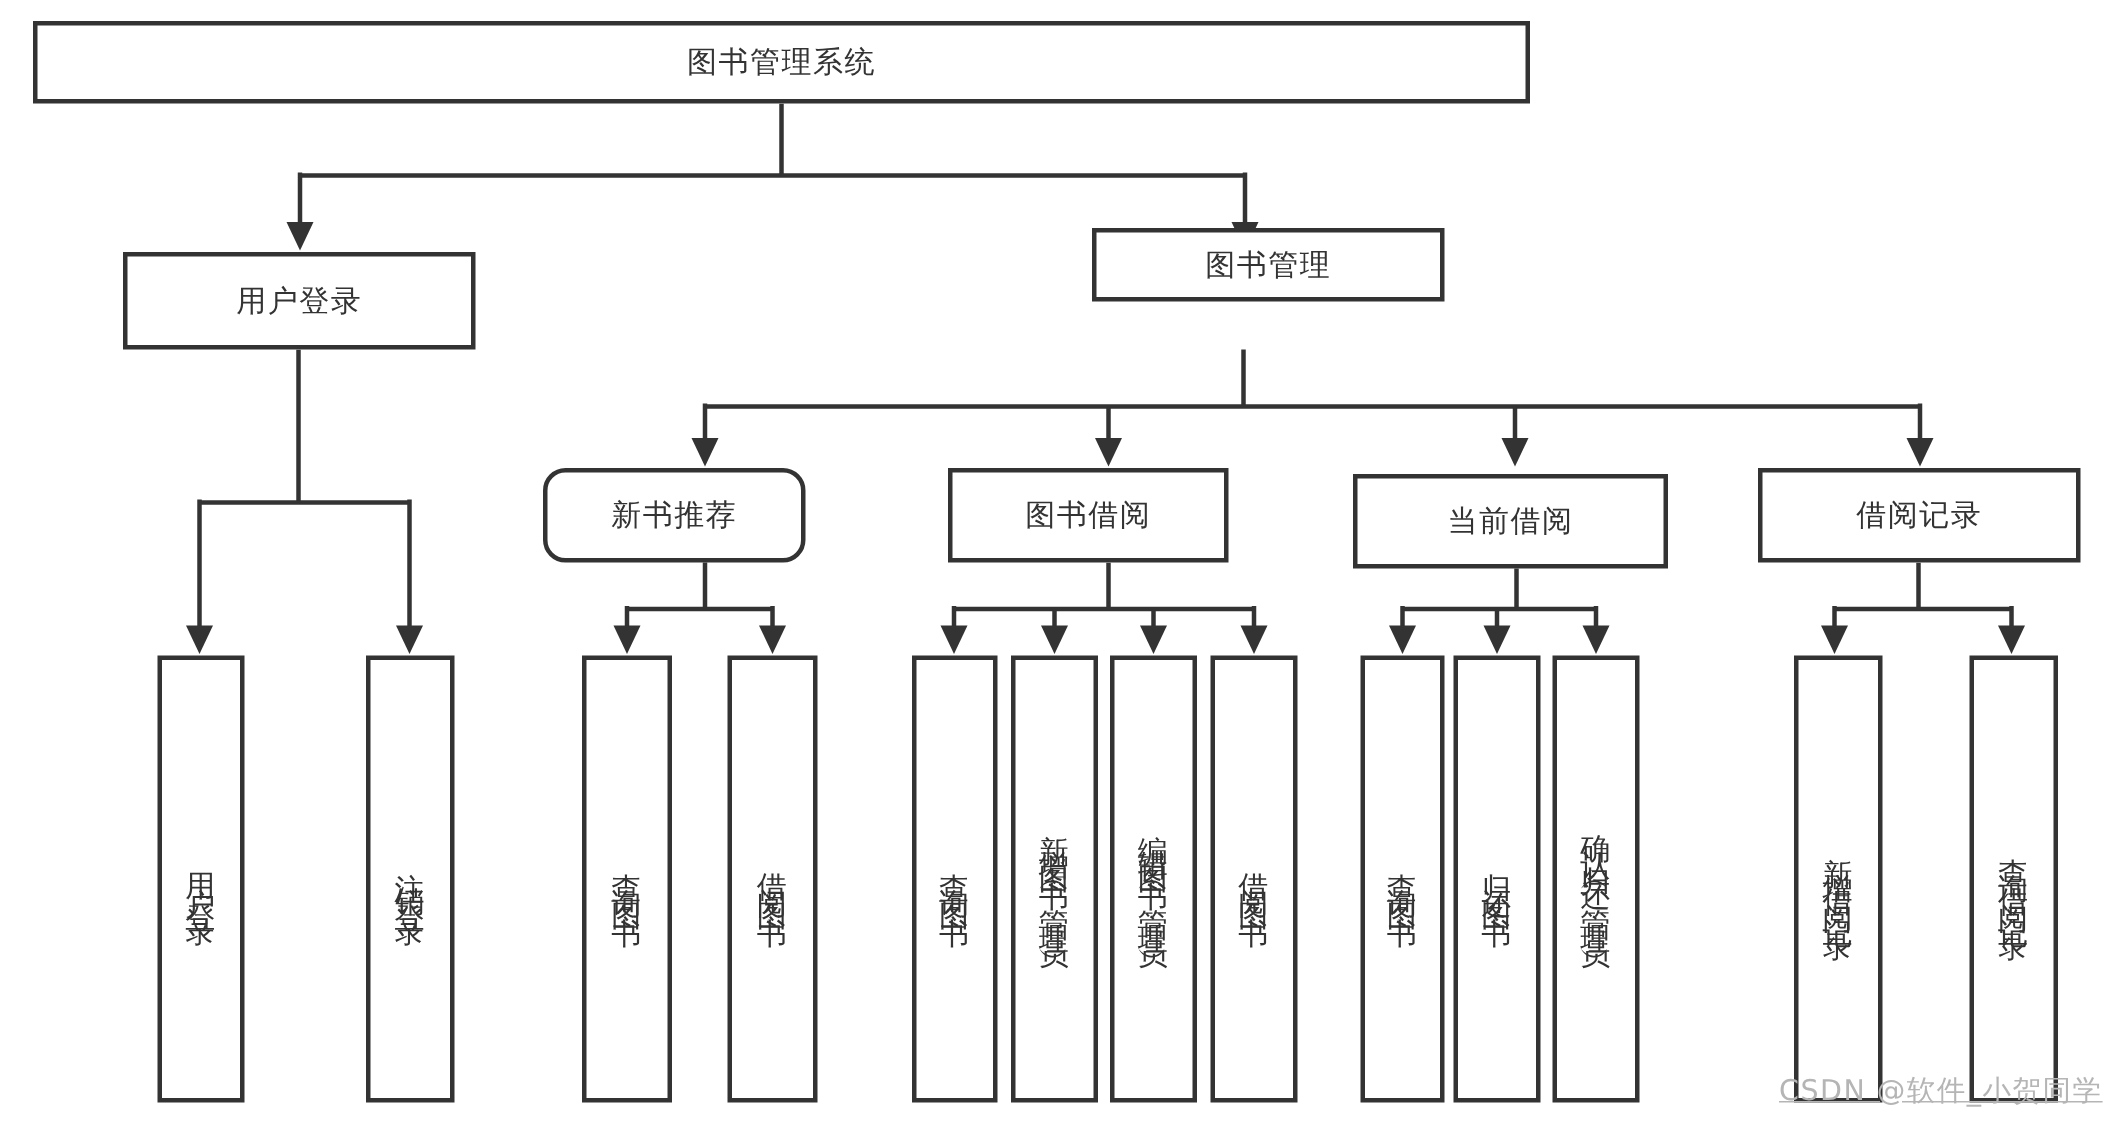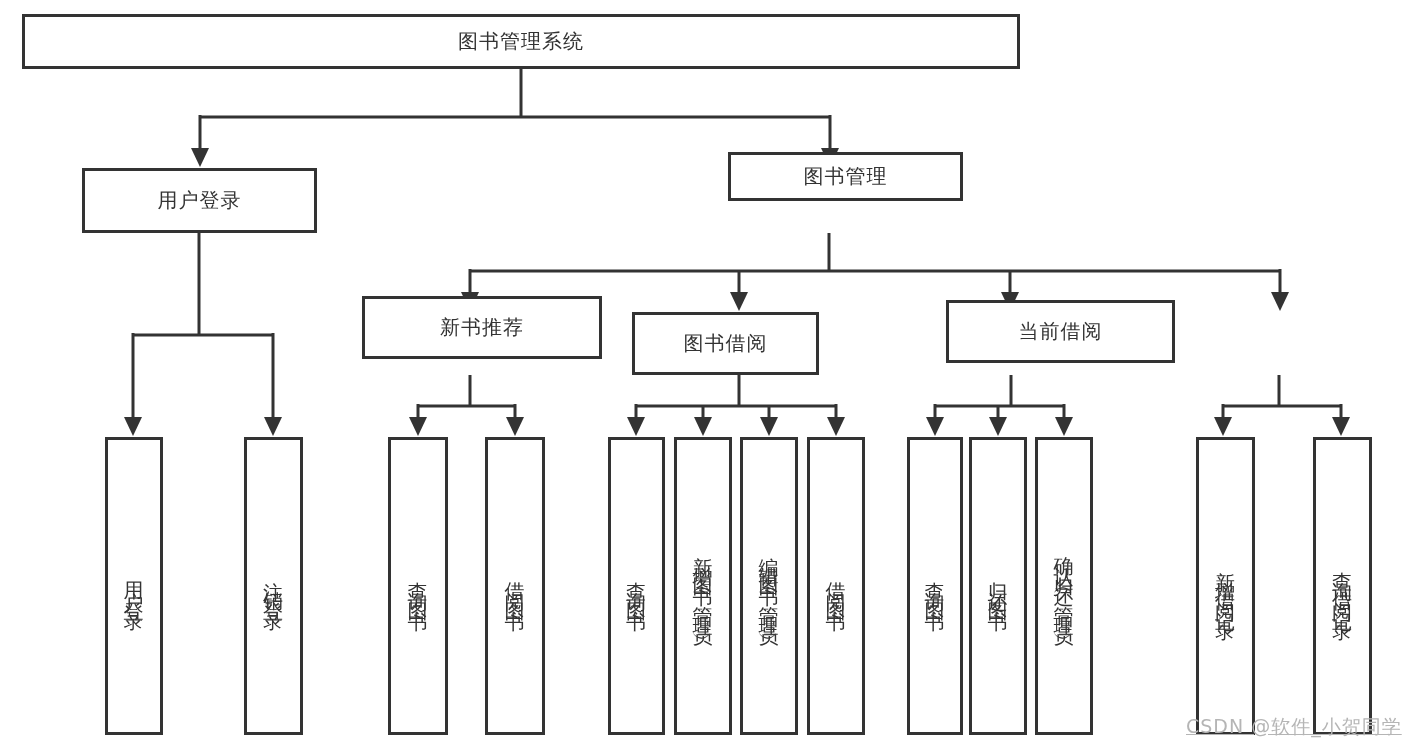--- a/index.html
+++ b/index.html
@@ -129,23 +129,24 @@
       <polygon points="1214,417 1232,417 1223,436"></polygon>
       <polygon points="1332,417 1350,417 1341,436"></polygon>
     </g>
   </svg>
 
   <div class="box h-box" style="left:22px; top:14px; width:998px; height:55px;">图书管理系统</div>
 
   <div class="box h-box" style="left:82px; top:168px; width:235px; height:65px;">用户登录</div>
   <div class="box h-box" style="left:712px; top:152px; width:235px; height:49px;margin-left:16px;">图书管理</div>
 
-  <div class="box h-box" style="left:362px; top:296px; width:240px; height:63px;">新书推荐</div>
+  <div class="box h-box" style="left:362px; top:312px; width:175px; height:63px;border-radius:15px;">新书推荐</div>
   <div class="box h-box" style="left:632px; top:312px; width:187px; height:63px;">图书借阅</div>
-  <div class="box h-box" style="left:902px; top:300px; width:229px; height:63px;margin-left:44px;">当前借阅</div>
+  <div class="box h-box" style="left:902px; top:316px; width:210px; height:63px;">当前借阅</div>
+  <div class="box h-box" style="left:1172px; top:312px; width:215px; height:63px;">借阅记录</div>
 
   <div class="box v-box" style="left:105px; top:437px; width:58px; height:298px;">
     <span class="v-label">用户登录</span>
   </div>
   <div class="box v-box" style="left:244px; top:437px; width:59px; height:298px;">
     <span class="v-label">注销登录</span>
   </div>
 
   <div class="box v-box" style="left:388px; top:437px; width:60px; height:298px;">
     <span class="v-label">查询图书</span>

